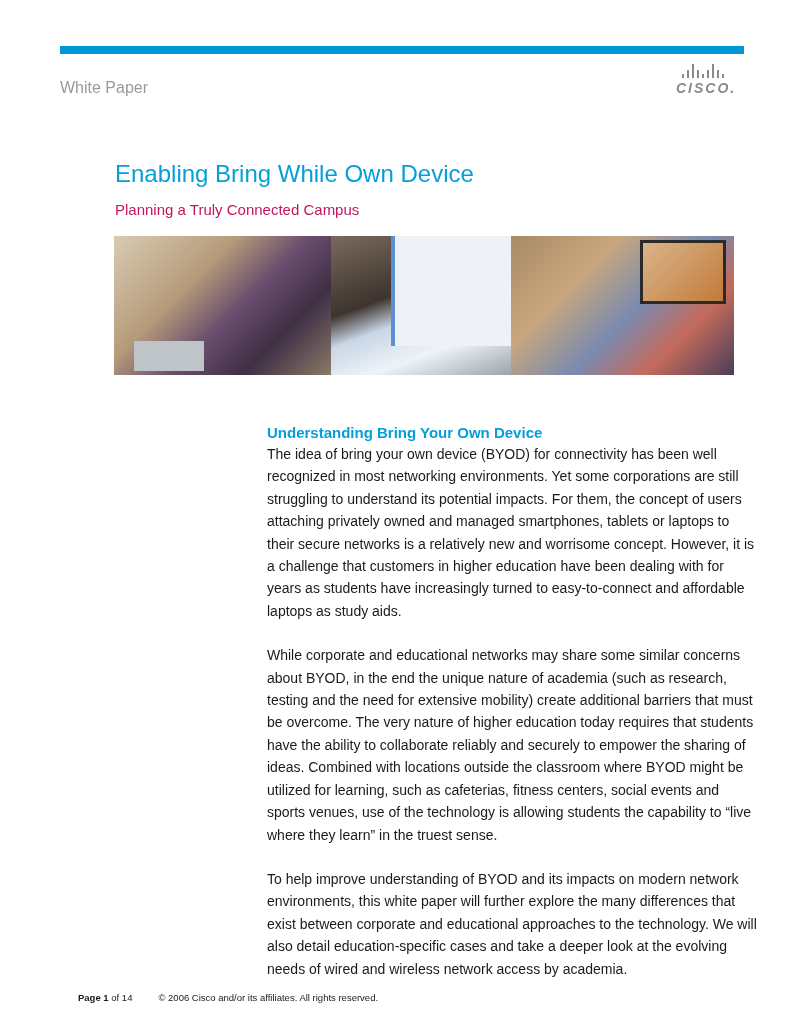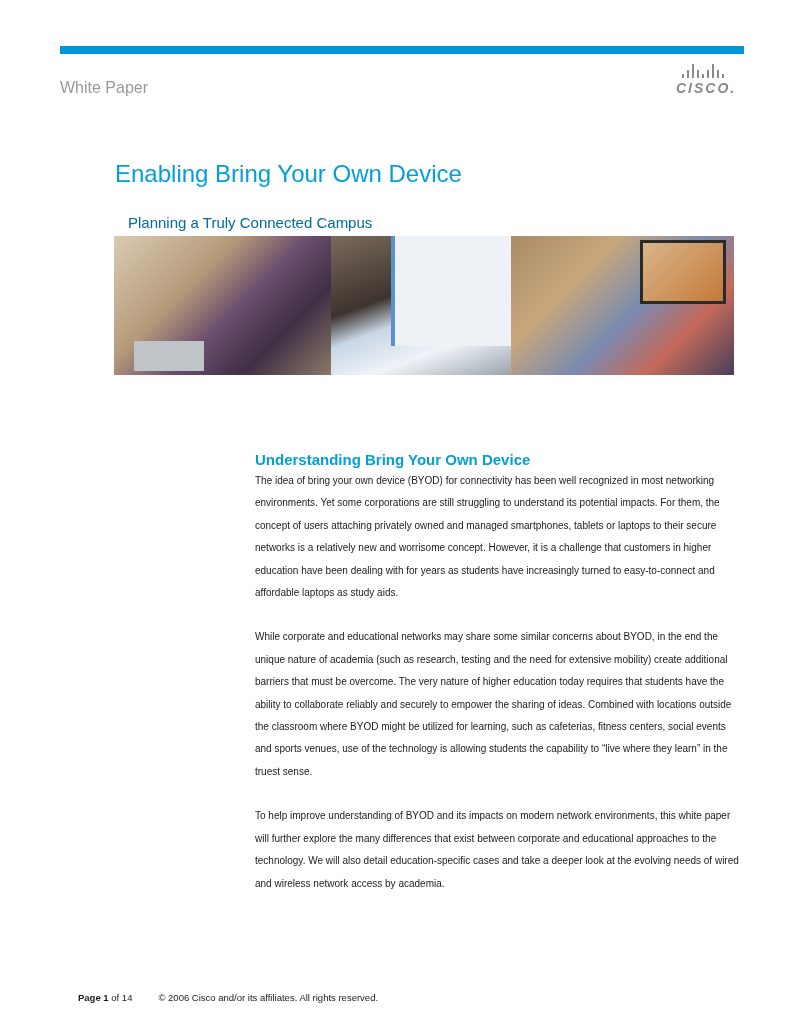--- a/index.html
+++ b/index.html
@@ -5,32 +5,32 @@
   html, body { margin: 0; padding: 0; background: #ffffff; }
   body { width: 800px; height: 1035px; position: relative; overflow: hidden;
          font-family: "Liberation Sans", sans-serif; color: #1a1a1a; }
   .top-bar { position: absolute; left: 60px; top: 46px; width: 684px; height: 8px; background: #0096d6; }
   .doc-type { position: absolute; left: 60px; top: 79px; font-size: 16px; color: #9a9a9a; }
   .logo { position: absolute; left: 676px; top: 64px; width: 70px; height: 38px; font-style: italic; }
   .logo-bars { display: flex; align-items: flex-end; gap: 3px; height: 14px; margin-left: 6px; }
   .logo-bars span { display: block; width: 2px; background: #8a8a8a; }
   .logo-word { font-size: 14px; font-weight: bold; letter-spacing: 2px; color: #8a8a8a; margin-top: 2px; }
   .title { position: absolute; left: 115px; top: 160px; font-size: 24px; color: #049fd9; margin: 0; font-weight: normal; }
-  .subtitle { position: absolute; left: 115px; top: 201px; font-size: 15px; color: #0369a1; margin: 13px; font-weight: normal; text-align: center; }
+  .subtitle { position: absolute; left: 115px; top: 201px; font-size: 15px; color: #be185d; margin: 0; font-weight: normal; text-align: center; }
   .hero { position: absolute; left: 114px; top: 236px; width: 620px; height: 139px; display: flex; }
   .hero-panel { height: 100%; position: relative; overflow: hidden; }
   .p1 { width: 217px; background: linear-gradient(135deg, #d9cbb2 0%, #b59a7a 35%, #6a4e6e 55%, #3f2f45 75%, #8a7a66 100%); }
   .p2 { width: 180px; background: linear-gradient(160deg, #7a6a5c 0%, #3d342e 40%, #c9d6e6 55%, #eef3f8 75%, #9aa3ab 100%); }
   .p3 { width: 223px; background: linear-gradient(135deg, #a88a66 0%, #c8a77c 30%, #7a8ab0 55%, #c46a5a 75%, #4a3f5a 100%); }
   .screen { position: absolute; right: 8px; top: 4px; width: 80px; height: 58px; background: linear-gradient(135deg,#d9b58a,#c47a3a); border: 3px solid #2a2a2a; }
   .laptop { position: absolute; left: 20px; bottom: 4px; width: 70px; height: 30px; background: #bfc4c8; }
   .laptop2 { position: absolute; left: 60px; top: 0; width: 120px; height: 110px; background: #eef2f6; border-left: 4px solid #5a8fd0; }
-  .section { position: absolute; left: 255px; top: 424px; width: 490px; margin-top: 27px; }
+  .section { position: absolute; left: 267px; top: 424px; width: 490px; }
   .section h2 { margin: 0 0 2px 0; font-size: 15px; font-weight: bold; color: #049fd9; }
-  .section p { margin: 0 0 22px 0; font-size: 10px; line-height: 22.4px; color: #1a1a1a; }
+  .section p { margin: 0 0 22px 0; font-size: 14px; line-height: 22.4px; color: #1a1a1a; }
   .footer { position: absolute; left: 50px; top: 992px; font-size: 9.5px; color: #1a1a1a; display: flex; gap: 26px; padding-left: 28px; }
   .footer b { font-weight: bold; }
 </style>
 </head>
 <body>
 
 <div class="top-bar"></div>
 <div class="doc-type">White Paper</div>
 
 <div class="logo">
@@ -41,21 +41,21 @@
     <span style="height:8px"></span>
       <span style="height:4px"></span>
       <span style="height:8px"></span>
     <span style="height:14px"></span>
       <span style="height:8px"></span>
       <span style="height:4px"></span>
   </div>
   <div class="logo-word">CISCO.</div>
 </div>
 
-<h1 class="title">Enabling Bring Your Own Device</h1>
+<h1 class="title">Enabling Bring While Own Device</h1>
 <h3 class="subtitle">Planning a Truly Connected Campus</h3>
 
 <div class="hero">
   <div class="hero-panel p1">
     <div class="laptop"></div>
   </div>
   <div class="hero-panel p2">
     <div class="laptop2"></div>
   </div>
   <div class="hero-panel p3">

